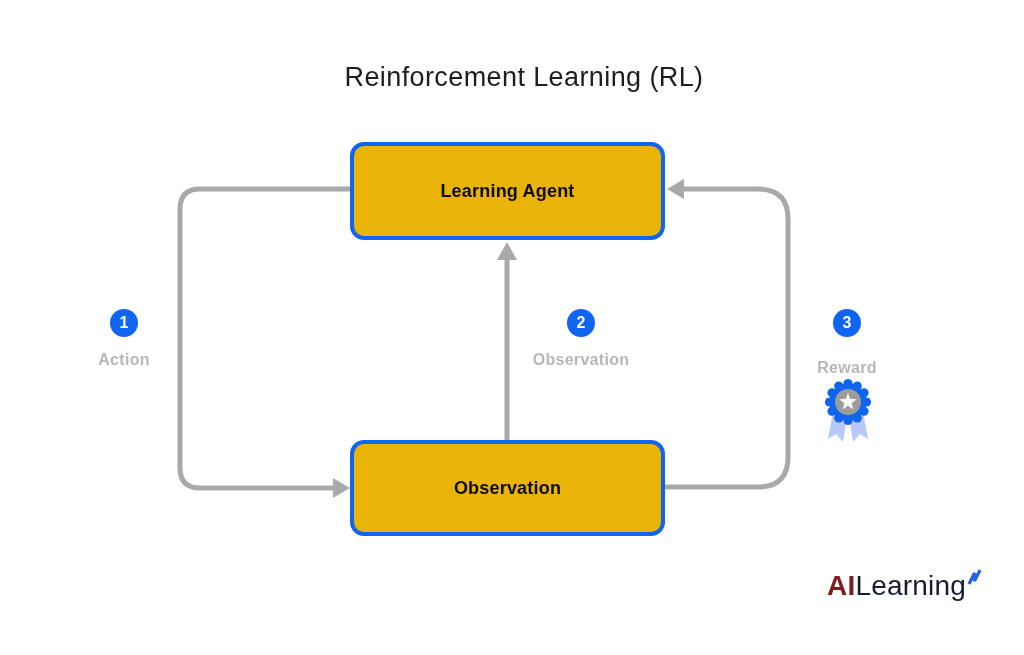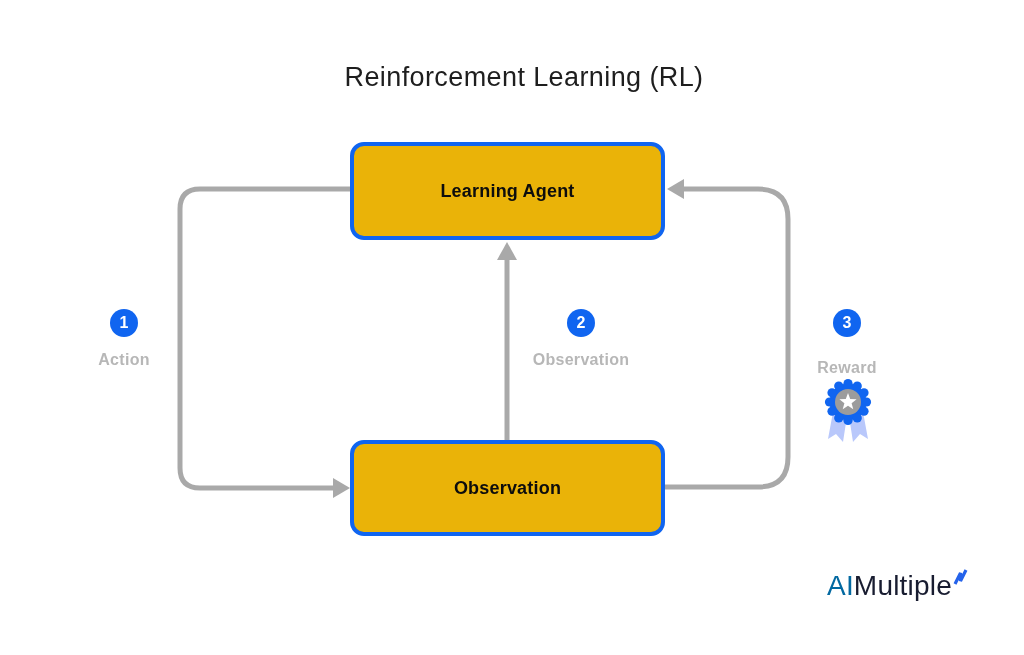--- a/index.html
+++ b/index.html
@@ -33,21 +33,21 @@
   .circle-2{left:567px;top:309px;}
   .circle-3{left:833px;top:309px;}
   .label-1{left:64px;top:351px;width:120px;}
   .label-2{left:501px;top:351px;width:160px;}
   .label-3{left:787px;top:351px;width:120px;margin-top:8px;}
   .medal{position:absolute;left:818px;top:376px;}
   .logo{
     position:absolute;left:827px;top:569px;display:flex;align-items:flex-start;
     font-size:28px;font-weight:500;letter-spacing:0.2px;line-height:1.2;
   }
-  .logo-ai{color:#0369a1;}
+  .logo-ai{color:#7f1d1d;font-weight:bold;}
   .logo-rest{color:#181c30;}
   .logo-accent{margin-left:1px;margin-top:0px;}
 </style>
 </head>
 <body>
 
 <div class="canvas">
 
   <h1 class="title">Reinforcement Learning (RL)</h1>
 
@@ -111,19 +111,19 @@
       <circle cx="30" cy="7.5" r="4.6"></circle>
       <circle cx="39.25" cy="10" r="4.6"></circle>
       <circle cx="46" cy="16.75" r="4.6"></circle>
     </g>
     <circle cx="30" cy="26" r="13" fill="#9c9c9c"></circle>
     <polygon points="30,17 32.2,22.9 38.6,23.2 33.6,27.2 35.3,33.3 30,29.8 24.7,33.3 26.4,27.2 21.4,23.2 27.8,22.9" fill="#ffffff"></polygon>
   </svg>
 
   <div class="logo">
     <span class="logo-ai">AI</span>
-      <span class="logo-rest">Multiple</span>
+      <span class="logo-rest">Learning</span>
     <svg class="logo-accent" width="15" height="17" viewBox="0 0 15 17">
       <polyline points="2,15 7.5,4 7.5,12 13,1" fill="none" stroke="#2563eb" stroke-width="3.2"></polyline>
     </svg>
   </div>
 
 </div>
 
 </body></html>

